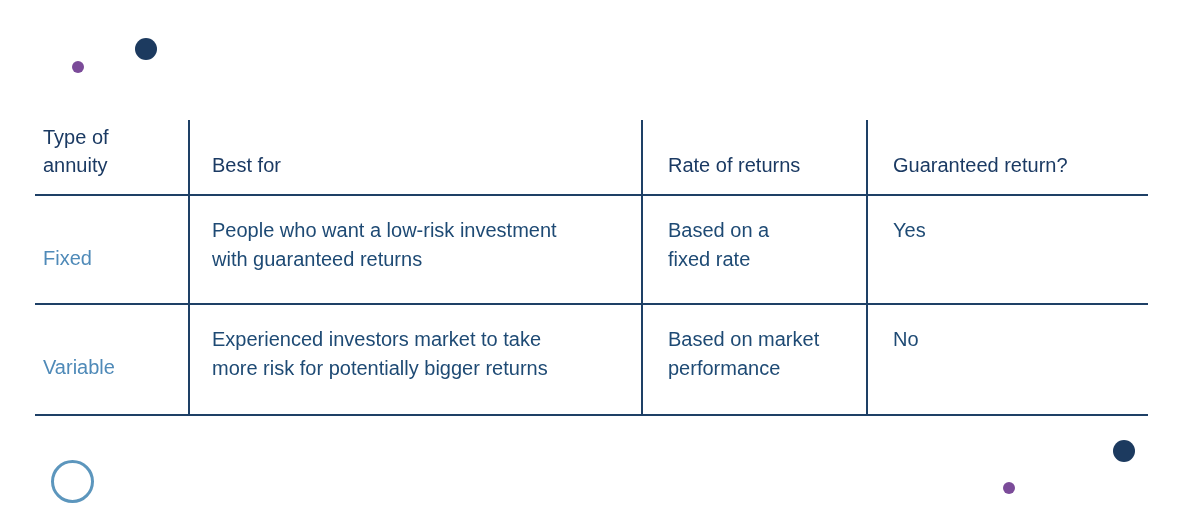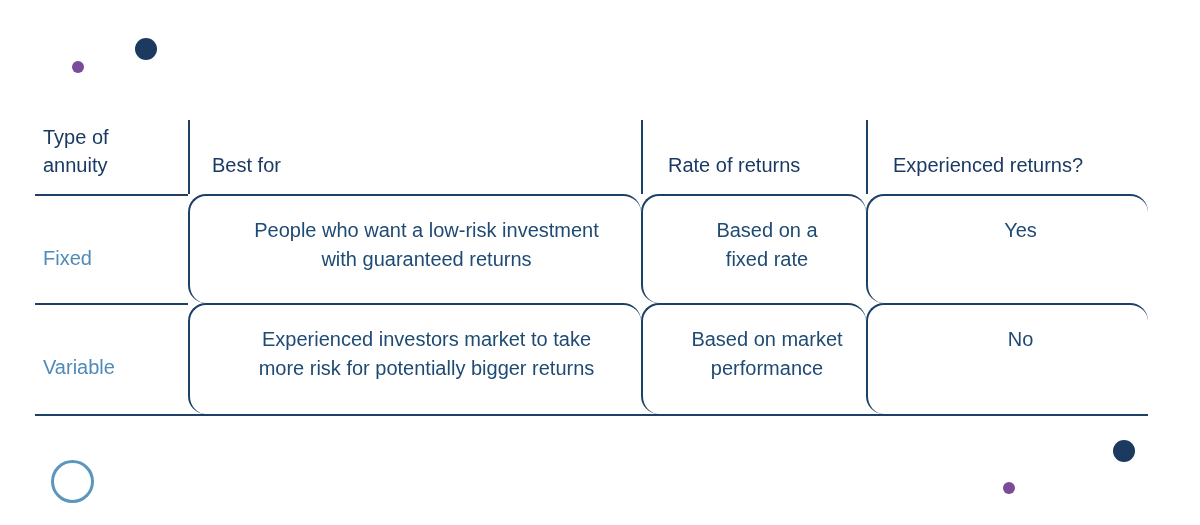--- a/index.html
+++ b/index.html
@@ -40,38 +40,38 @@
     grid-template-columns:153px 453px 225px 282px;
     grid-template-rows:74px 109px 111px;
     border-bottom:2px solid var(--line);
   }
   .cell{
     box-sizing:border-box;
     white-space:pre-line;
     font-size:20px;
     line-height:28px;
   }
-  .cell.c2,.cell.c3,.cell.c4{border-left:2px solid var(--line);text-align:center;}
+  .cell.c2,.cell.c3,.cell.c4{border-left:2px solid var(--line);}
   .cell.body-row{border-top:2px solid var(--line);}
   .cell.header{
     display:flex;align-items:flex-end;
     font-weight:400;color:var(--header_text);
     padding-bottom:15px;
   }
   .cell.c1{padding-left:8px;}
   .cell.c2{padding-left:22px;}
   .cell.c3{padding-left:25px;}
   .cell.c4{padding-left:25px;}
   .cell.label{
     font-weight:400;color:var(--label_blue);
     padding-top:48px;
   }
   .cell.body{
     color:var(--body_text);
-    padding-top:20px;line-height:29px;border-radius:18px;
+    padding-top:20px;line-height:29px;
   }
 </style>
 </head>
 <body>
 
 <div class="canvas">
 
   <span class="dot purple" id="dot-tl-purple"></span>
   <span class="dot navy" id="dot-tl-navy"></span>
   <span class="ring" id="ring-bl"></span>
@@ -84,21 +84,21 @@
       <span>Type of
 annuity</span>
     </div>
     <div class="cell header c2">
       <span>Best for</span>
     </div>
     <div class="cell header c3">
       <span>Rate of returns</span>
     </div>
     <div class="cell header c4">
-      <span>Experienced returns?</span>
+      <span>Guaranteed return?</span>
     </div>
 
     <div class="cell label body-row c1">Fixed</div>
     <div class="cell body body-row c2">People who want a low-risk investment
 with guaranteed returns</div>
     <div class="cell body body-row c3">Based on a
 fixed rate</div>
     <div class="cell body body-row c4">Yes</div>
 
     <div class="cell label body-row c1">Variable</div>

